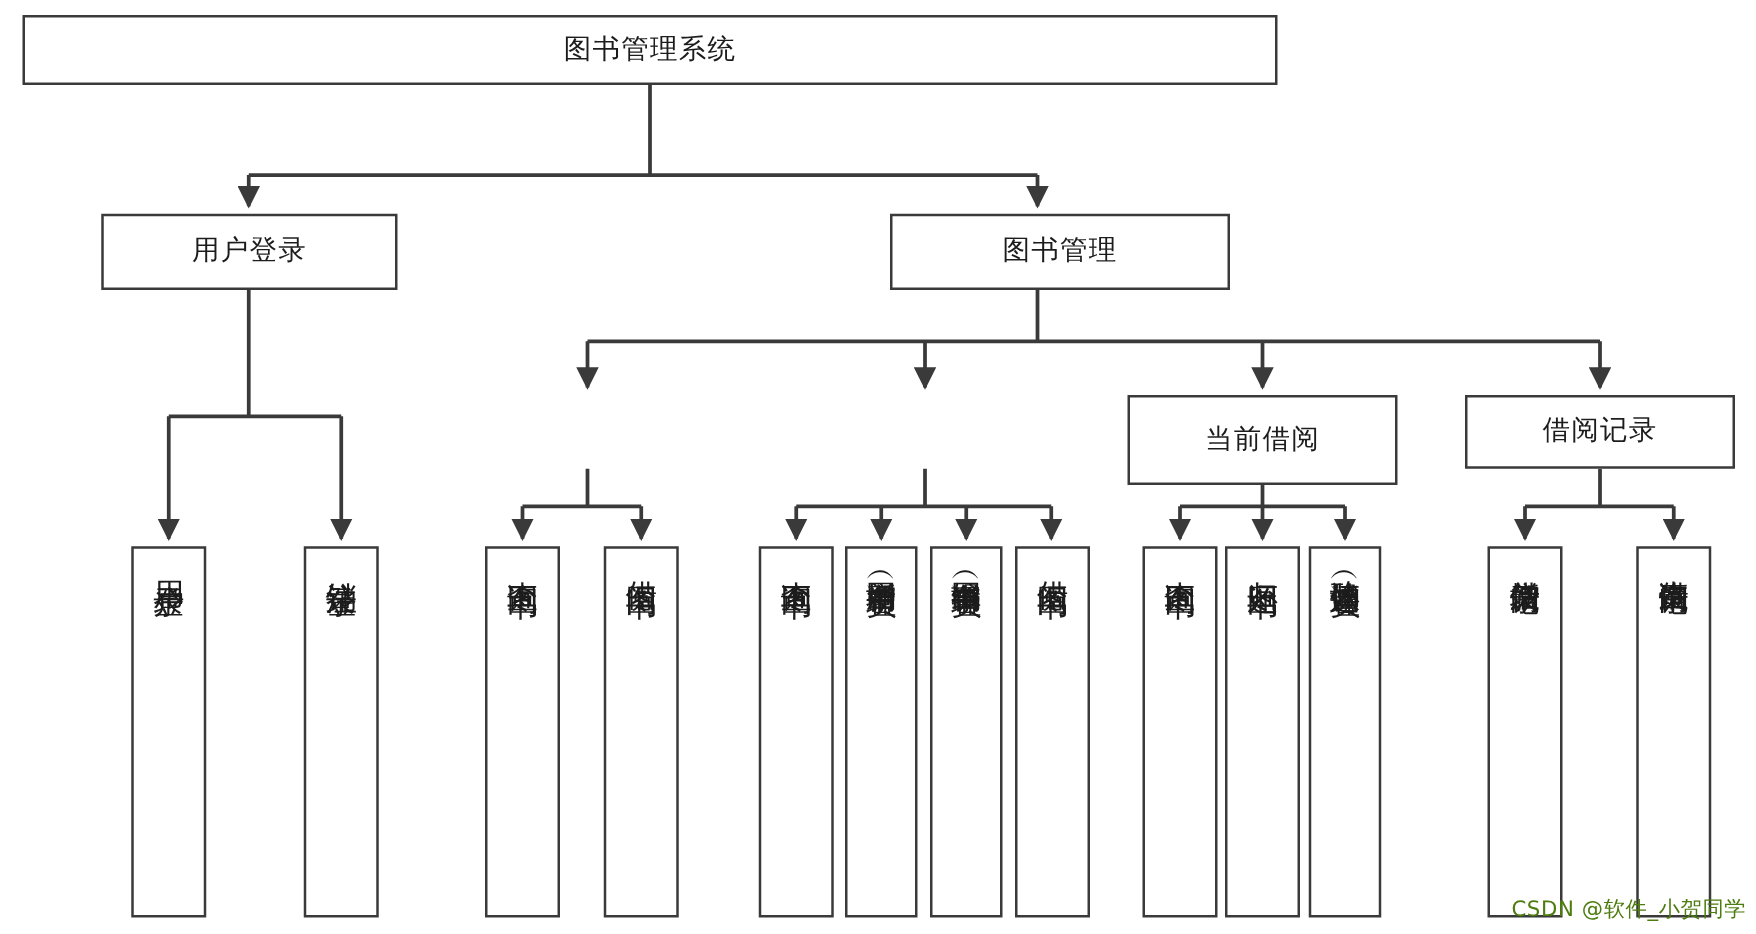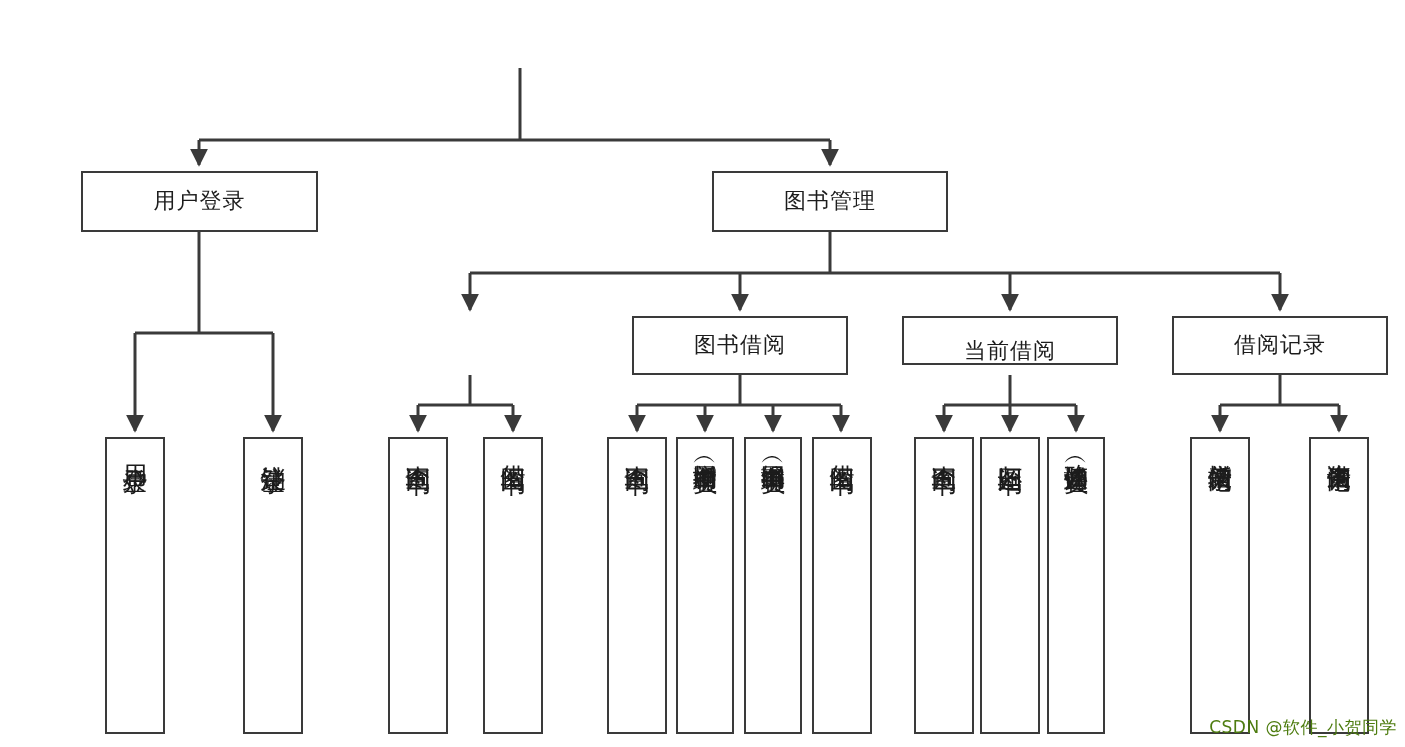--- a/index.html
+++ b/index.html
@@ -114,35 +114,35 @@
       <path d="M 1010 405 L 1010 431" marker-end="url(#arrow)"></path>
       <path d="M 1076 405 L 1076 431" marker-end="url(#arrow)"></path>
 
       <path d="M 1280 375 L 1280 405"></path>
       <path d="M 1220 405 L 1339 405"></path>
       <path d="M 1220 405 L 1220 431" marker-end="url(#arrow)"></path>
       <path d="M 1339 405 L 1339 431" marker-end="url(#arrow)"></path>
     </g>
   </svg>
 
+  <div class="node horiz" style="left:18px; top:12px; width:1004px; height:56px;">
+    <span class="label">图书管理系统</span>
+  </div>
 
   <div class="node horiz" style="left:81px; top:171px; width:237px; height:61px;">
     <span class="label">用户登录</span>
   </div>
 
-  <div class="node horiz" style="left:712px; top:171px; width:236px; height:61px;">
+  <div class="node horiz" style="left:712px; top:171px; width:272px; height:61px;">
     <span class="label">图书管理</span>
   </div>
 
 
-  <div class="node horiz" style="left:632px; top:316px; width:216px; height:59px;">
-    <span class="label">图书借阅</span>
-  </div>
 
-  <div class="node horiz" style="left:902px; top:316px; width:216px; height:49px;align-items:flex-end;">
+  <div class="node horiz" style="left:902px; top:316px; width:216px; height:72px;">
     <span class="label">当前借阅</span>
   </div>
 
   <div class="node horiz" style="left:1172px; top:316px; width:216px; height:59px;">
     <span class="label">借阅记录</span>
   </div>
 
   <div class="node vert" style="left:105px; top:437px; width:60px; height:297px;">
     <span class="label">用户登录</span>
   </div>

